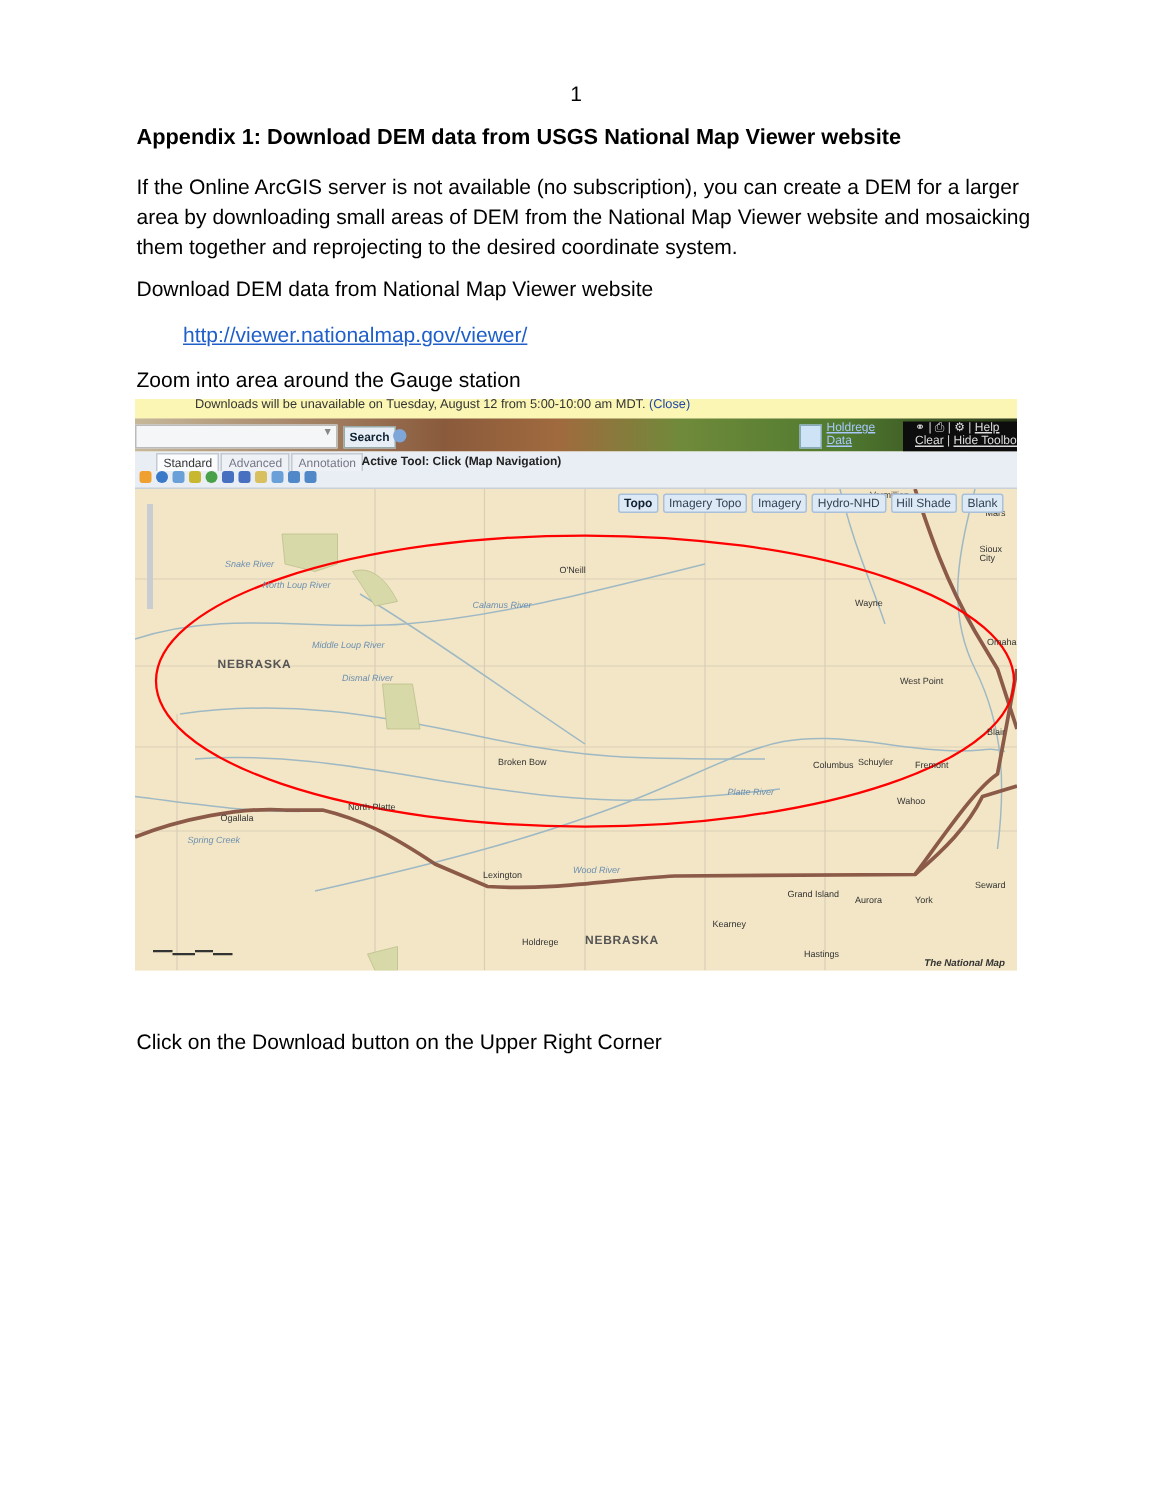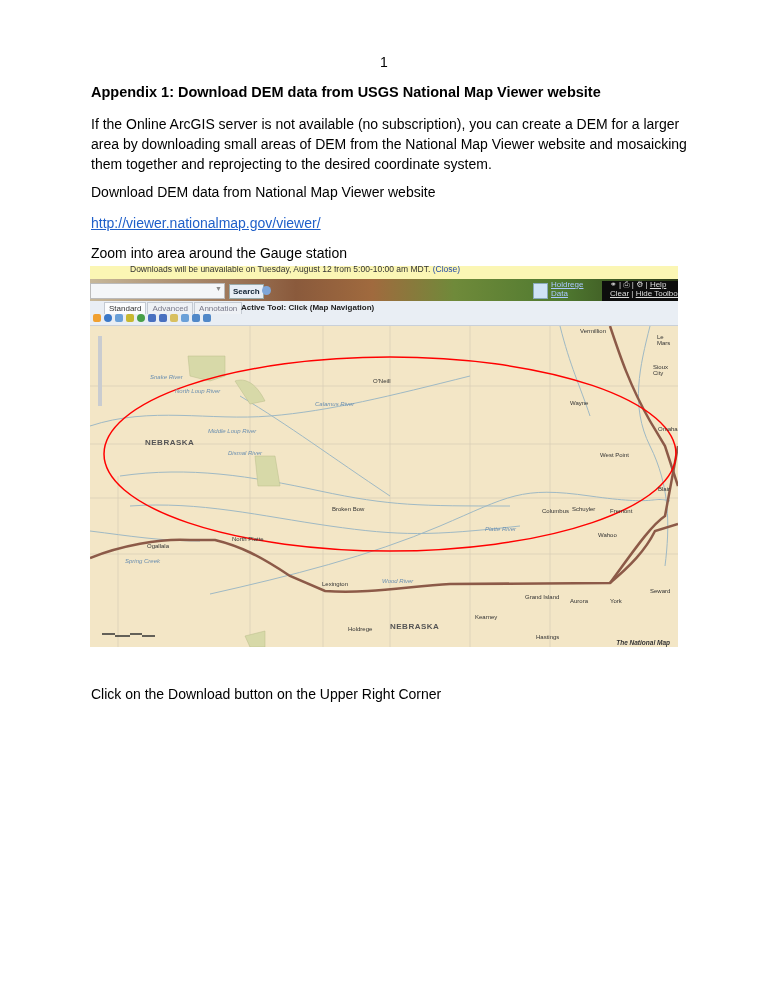--- a/index.html
+++ b/index.html
@@ -48,21 +48,21 @@
   .maplabel.big { font-size:8px; font-weight:bold; letter-spacing:0.5px; color:#555; }
   .maplabel.river { font-style:italic; color:#6b8fb0; }
 </style>
 </head>
 <body>
 
 <div class="page-num">1</div>
 <div class="heading">Appendix 1: Download DEM data from USGS National Map Viewer website</div>
 <div class="para" style="top:114px;">If the Online ArcGIS server is not available (no subscription), you can create a DEM for a larger area by downloading small areas of DEM from the National Map Viewer website and mosaicking them together and reprojecting to the desired coordinate system.</div>
 <div class="para" style="top:182px;">Download DEM data from National Map Viewer website</div>
-<div class="para" style="top:213px;"><span class="link">http://viewer.nationalmap.gov/viewer/</span></div>
+<div class="para" style="top:213px;margin-left:31px;"><span class="link">http://viewer.nationalmap.gov/viewer/</span></div>
 <div class="para" style="top:243px;">Zoom into area around the Gauge station</div>
 
 <div class="shot">
   <div class="banner">
     <span class="msg"><span>Downloads will be unavailable on Tuesday, August 12 from 5:00-10:00 am MDT.</span> <span class="close">(Close)</span></span>
   </div>
 
   <div class="header">
     <div class="blackbar"></div>
     <div class="search-box">
@@ -189,15 +189,23 @@
     <span class="maplabel" style="left:480px;top:272px">Aurora</span>
     <span class="maplabel" style="left:520px;top:272px">York</span>
     <span class="maplabel" style="left:560px;top:262px">Seward</span>
     
     <span class="maplabel" style="left:446px;top:308px">Hastings</span>
     <span class="maplabel" style="left:258px;top:300px">Holdrege</span>
 
     <span class="credit">The National Map</span>
   </div>
 
+  <div class="basemaps">
+    <span class="bm active">Topo</span>
+    <span class="bm">Imagery Topo</span>
+    <span class="bm">Imagery</span>
+    <span class="bm">Hydro-NHD</span>
+    <span class="bm">Hill Shade</span>
+    <span class="bm">Blank</span>
+  </div>
 </div>
 
 <div class="para" style="top:684px;">Click on the Download button on the Upper Right Corner</div>
 
 </body></html>

